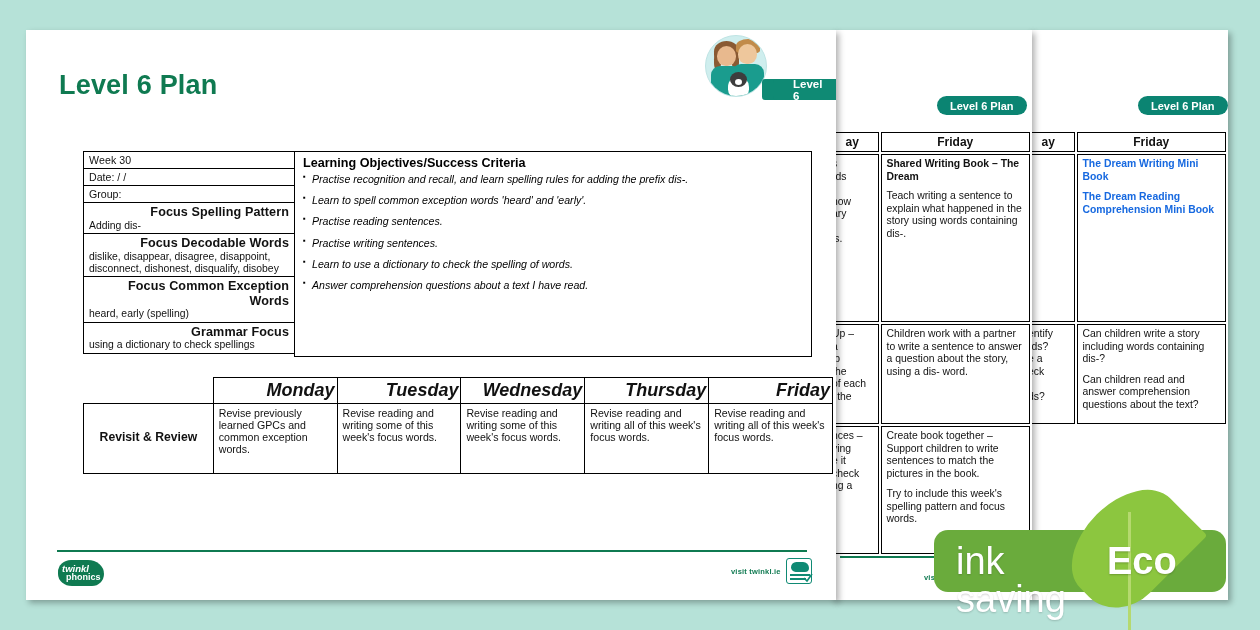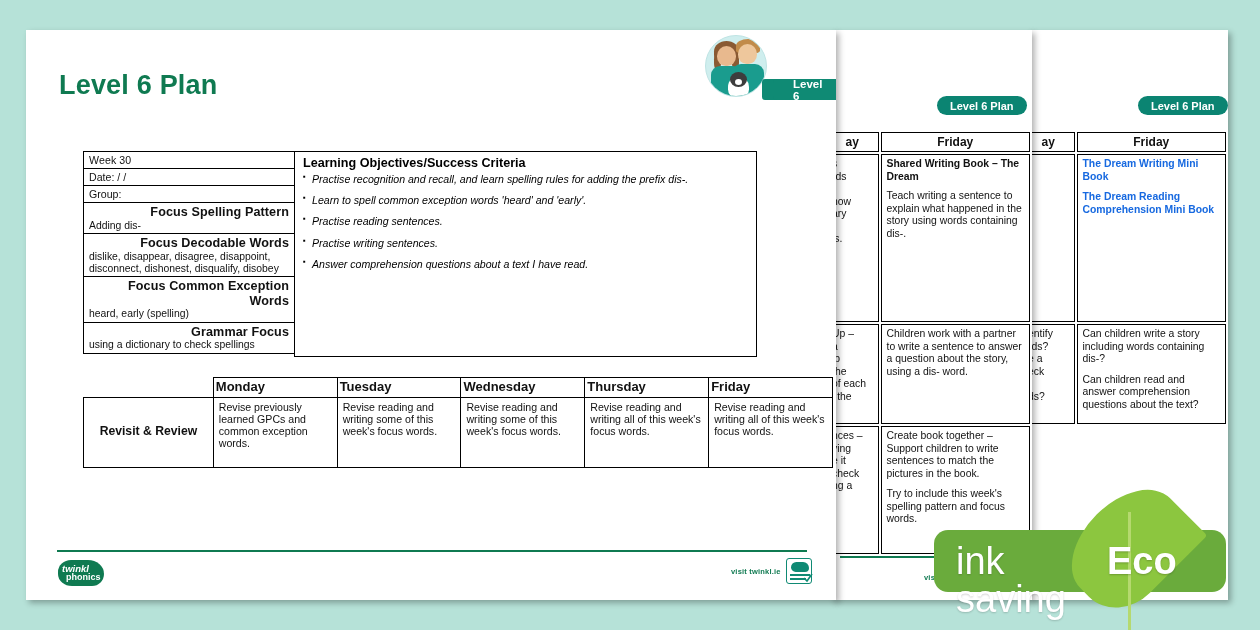--- a/index.html
+++ b/index.html
@@ -74,41 +74,41 @@
     color: #111; text-align: left; font-weight: normal;
   }
   .hd { font-size: 12.6px; font-weight: bold; letter-spacing: .1px; text-align: right; }
   .sub { font-size: 10.4px; }
   .tight td { padding: 1px 4px; }
 
   
   #info-table { position: absolute; left: 57px; top: 121px; width: 212px; }
   #info-table td { padding: 2px 5px; }
   #lo-box {
-    position: absolute; left: 268px; top: 121px; width: 463px; height: 206px;
+    position: absolute; left: 268px; top: 121px; width: 518px; height: 206px;
     border: 1.6px solid #000; background: #fff; padding: 4px 8px 0 8px;
   }
   #lo-box .lo-title { font-size: 12.6px; font-weight: bold; margin-bottom: 3px; }
   #lo-box ul { list-style: none; }
   #lo-box li {
     font-size: 10.6px; line-height: 1.2; margin-bottom: 8.5px;
     padding-left: 9px; position: relative; font-style: italic;
   }
   #lo-box li:before {
     content: "\25AA"; position: absolute; left: 0; top: -1px; font-size: 8px;
   }
 
   
   #review-table { position: absolute; left: 57px; top: 347px; width: 750px; }
   #review-table td.corner { border: none; }
   #review-table td.rr-label {
     width: 130px; font-size: 12.2px; font-weight: bold;
     text-align: center; vertical-align: middle; padding: 6px 4px;
   }
-  #review-table th { text-align: left; font-size: 13px; font-weight: bold; padding: 2px; }
+  #review-table th { text-align: right; font-size: 18px; font-weight: bold; padding: 2px; font-style: italic; }
   #review-table td.cell { width: 124px; height: 70px; padding: 3px 5px; }
 
   
   .foot-rule { position: absolute; height: 2px; background: #0f7a51; }
   .twinkl-logo {
     position: absolute; left: 58px; top: 560px; width: 46px; height: 30px;
   }
   .tl-cloud {
     position: absolute; left: 0; top: 0; width: 46px; height: 26px;
     background: #0f7a51; border-radius: 13px 16px 12px 14px / 12px 14px 12px 12px;
@@ -327,20 +327,21 @@
     </tbody>
       </table>
 
     <div id="lo-box">
       <div class="lo-title">Learning Objectives/Success Criteria</div>
       <ul>
         <li>Practise recognition and recall, and learn spelling rules for adding the prefix dis-.</li>
         <li>Learn to spell common exception words 'heard' and 'early'.</li>
         <li>Practise reading sentences.</li>
         <li>Practise writing sentences.</li>
+        <li>Learn to use a dictionary to check the spelling of words.</li>
         <li>Answer comprehension questions about a text I have read.</li>
       </ul>
     </div>
 
     <table class="blk" id="review-table">
       <tbody>
           <tr>
         <td class="corner"></td>
         <th>Monday</th>
         <th>Tuesday</th>

